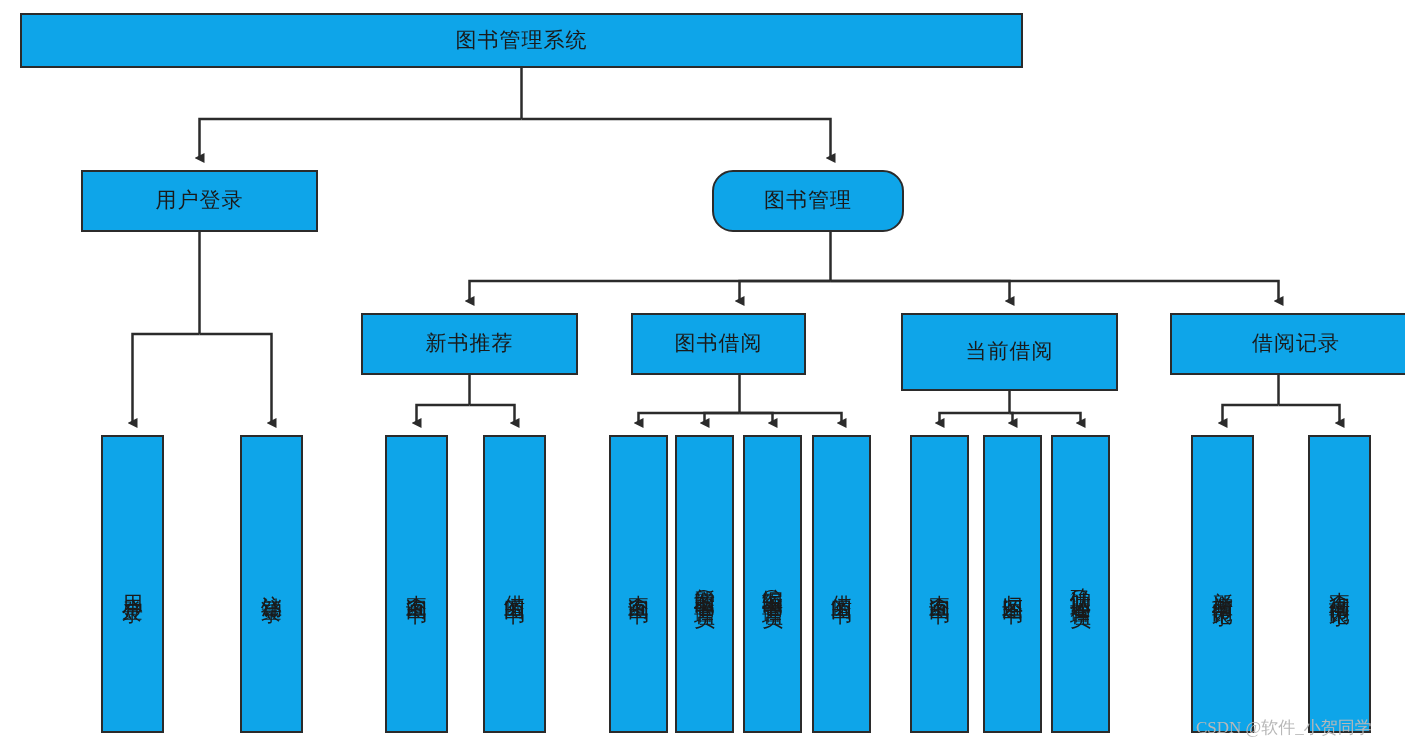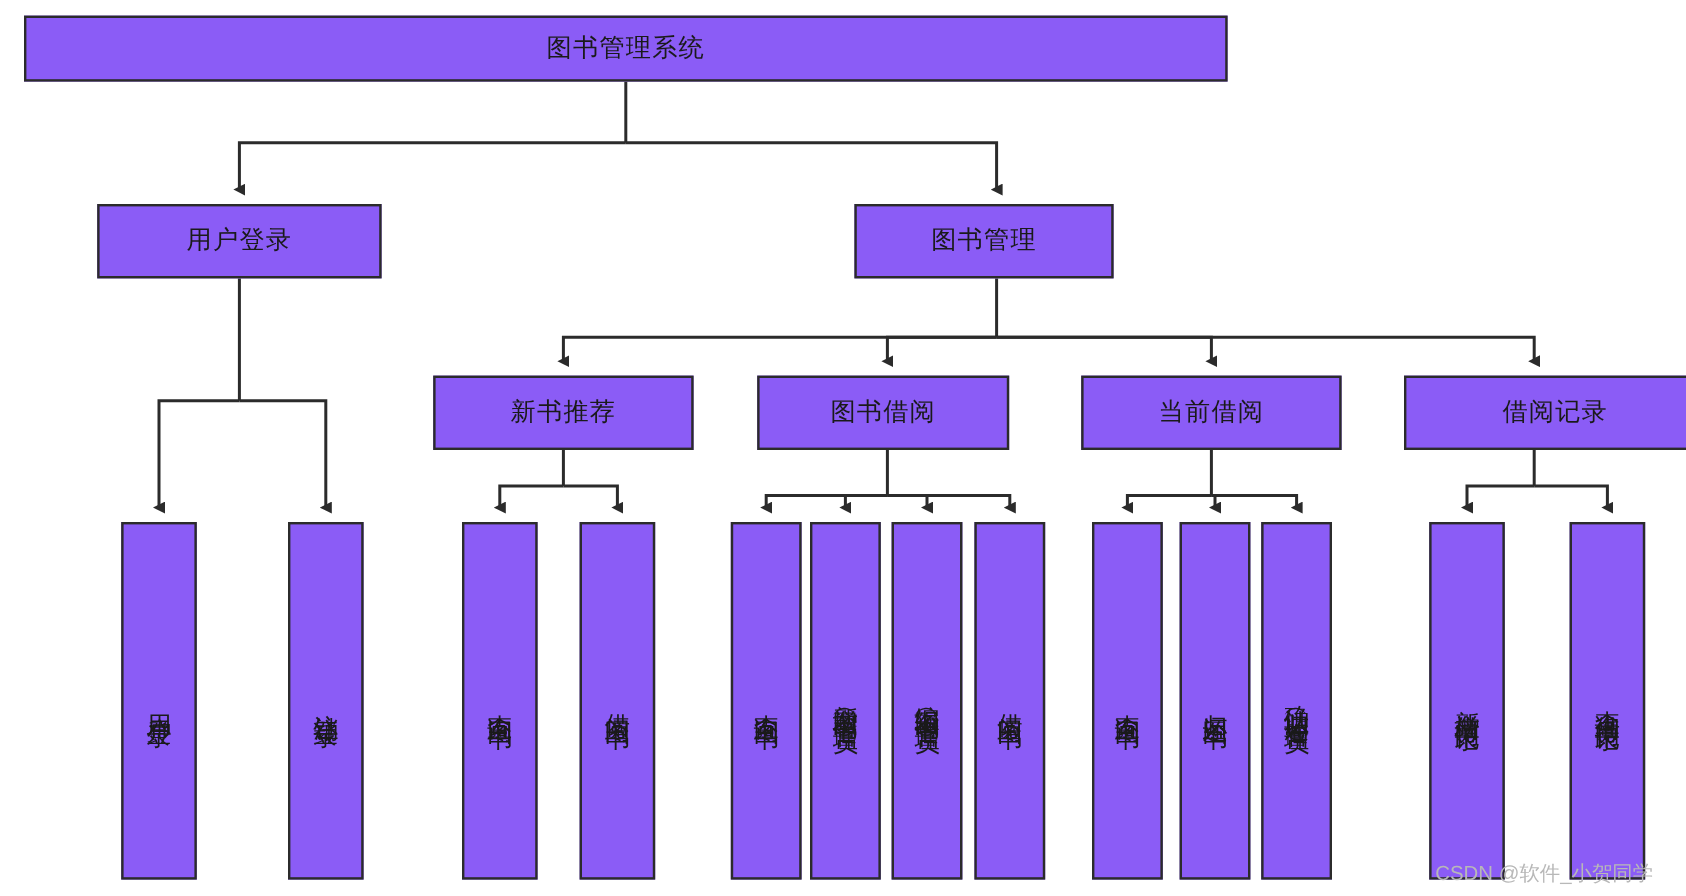--- a/index.html
+++ b/index.html
@@ -14,21 +14,21 @@
     position: relative;
     width: 1405px;
     height: 747px;
     background: #ffffff;
     overflow: hidden;
   }
   .node {
     position: absolute;
     box-sizing: border-box;
     border: 2px solid #2b2b2b;
-    background: #8b5cf6;
+    background: #0ea5e9;
     display: flex;
     align-items: center;
     justify-content: center;
     color: #1a1a1a;
   }
   .node.horiz {
     font-size: 21px;
     letter-spacing: 1px;
     line-height: 1.1;
   }
@@ -53,21 +53,21 @@
     height: 747px;
     pointer-events: none;
   }
   #watermark {
     position: absolute;
     left: 1196px;
     top: 716px;
     font-size: 17px;
     color: #b8b8b8;
     white-space: nowrap;
-    font-family: Liberation Sans, sans-serif;
+    font-family: Liberation Serif, serif;
   }
 </style>
 </head>
 <body>
 
 <div id="canvas">
   <svg id="edges" viewBox="0 0 1405 747">
     <defs>
       <marker id="arrow" markerWidth="10" markerHeight="10" refX="5" refY="5" orient="auto" markerUnits="userSpaceOnUse">
         <path d="M0,0 L10,0 L5,10 z" fill="#2b2b2b"></path>
@@ -103,30 +103,30 @@
       </g>
   </svg>
 
   <div id="node-layer">
       <div class="node horiz" style="left: 20px; top: 13px; width: 1003px; height: 55px;">
         <span class="hlabel">图书管理系统</span>
       </div>
       <div class="node horiz" style="left: 81px; top: 170px; width: 237px; height: 62px;">
         <span class="hlabel">用户登录</span>
       </div>
-      <div class="node horiz" style="left: 712px; top: 170px; width: 216px; height: 62px;">
+      <div class="node horiz" style="left: 712px; top: 170px; width: 192px; height: 62px; border-radius: 21px;">
         <span class="hlabel">图书管理</span>
       </div>
       <div class="node horiz" style="left: 361px; top: 313px; width: 217px; height: 62px; text-align: right;">
         <span class="hlabel">新书推荐</span>
       </div>
-      <div class="node horiz" style="left: 631px; top: 313px; width: 210px; height: 62px;">
+      <div class="node horiz" style="left: 631px; top: 313px; width: 175px; height: 62px;">
         <span class="hlabel">图书借阅</span>
       </div>
-      <div class="node horiz" style="left: 901px; top: 313px; width: 217px; height: 62px;">
+      <div class="node horiz" style="left: 901px; top: 313px; width: 217px; height: 78px;">
         <span class="hlabel">当前借阅</span>
       </div>
       <div class="node horiz" style="left: 1170px; top: 313px; width: 252px; height: 62px;">
         <span class="hlabel">借阅记录</span>
       </div>
       <div class="node vert" style="left: 101px; top: 435px; width: 63px; height: 298px;">
         <span class="vlabel">用户登录</span>
       </div>
       <div class="node vert" style="left: 240px; top: 435px; width: 63px; height: 298px;">
         <span class="vlabel">注销登录</span>

